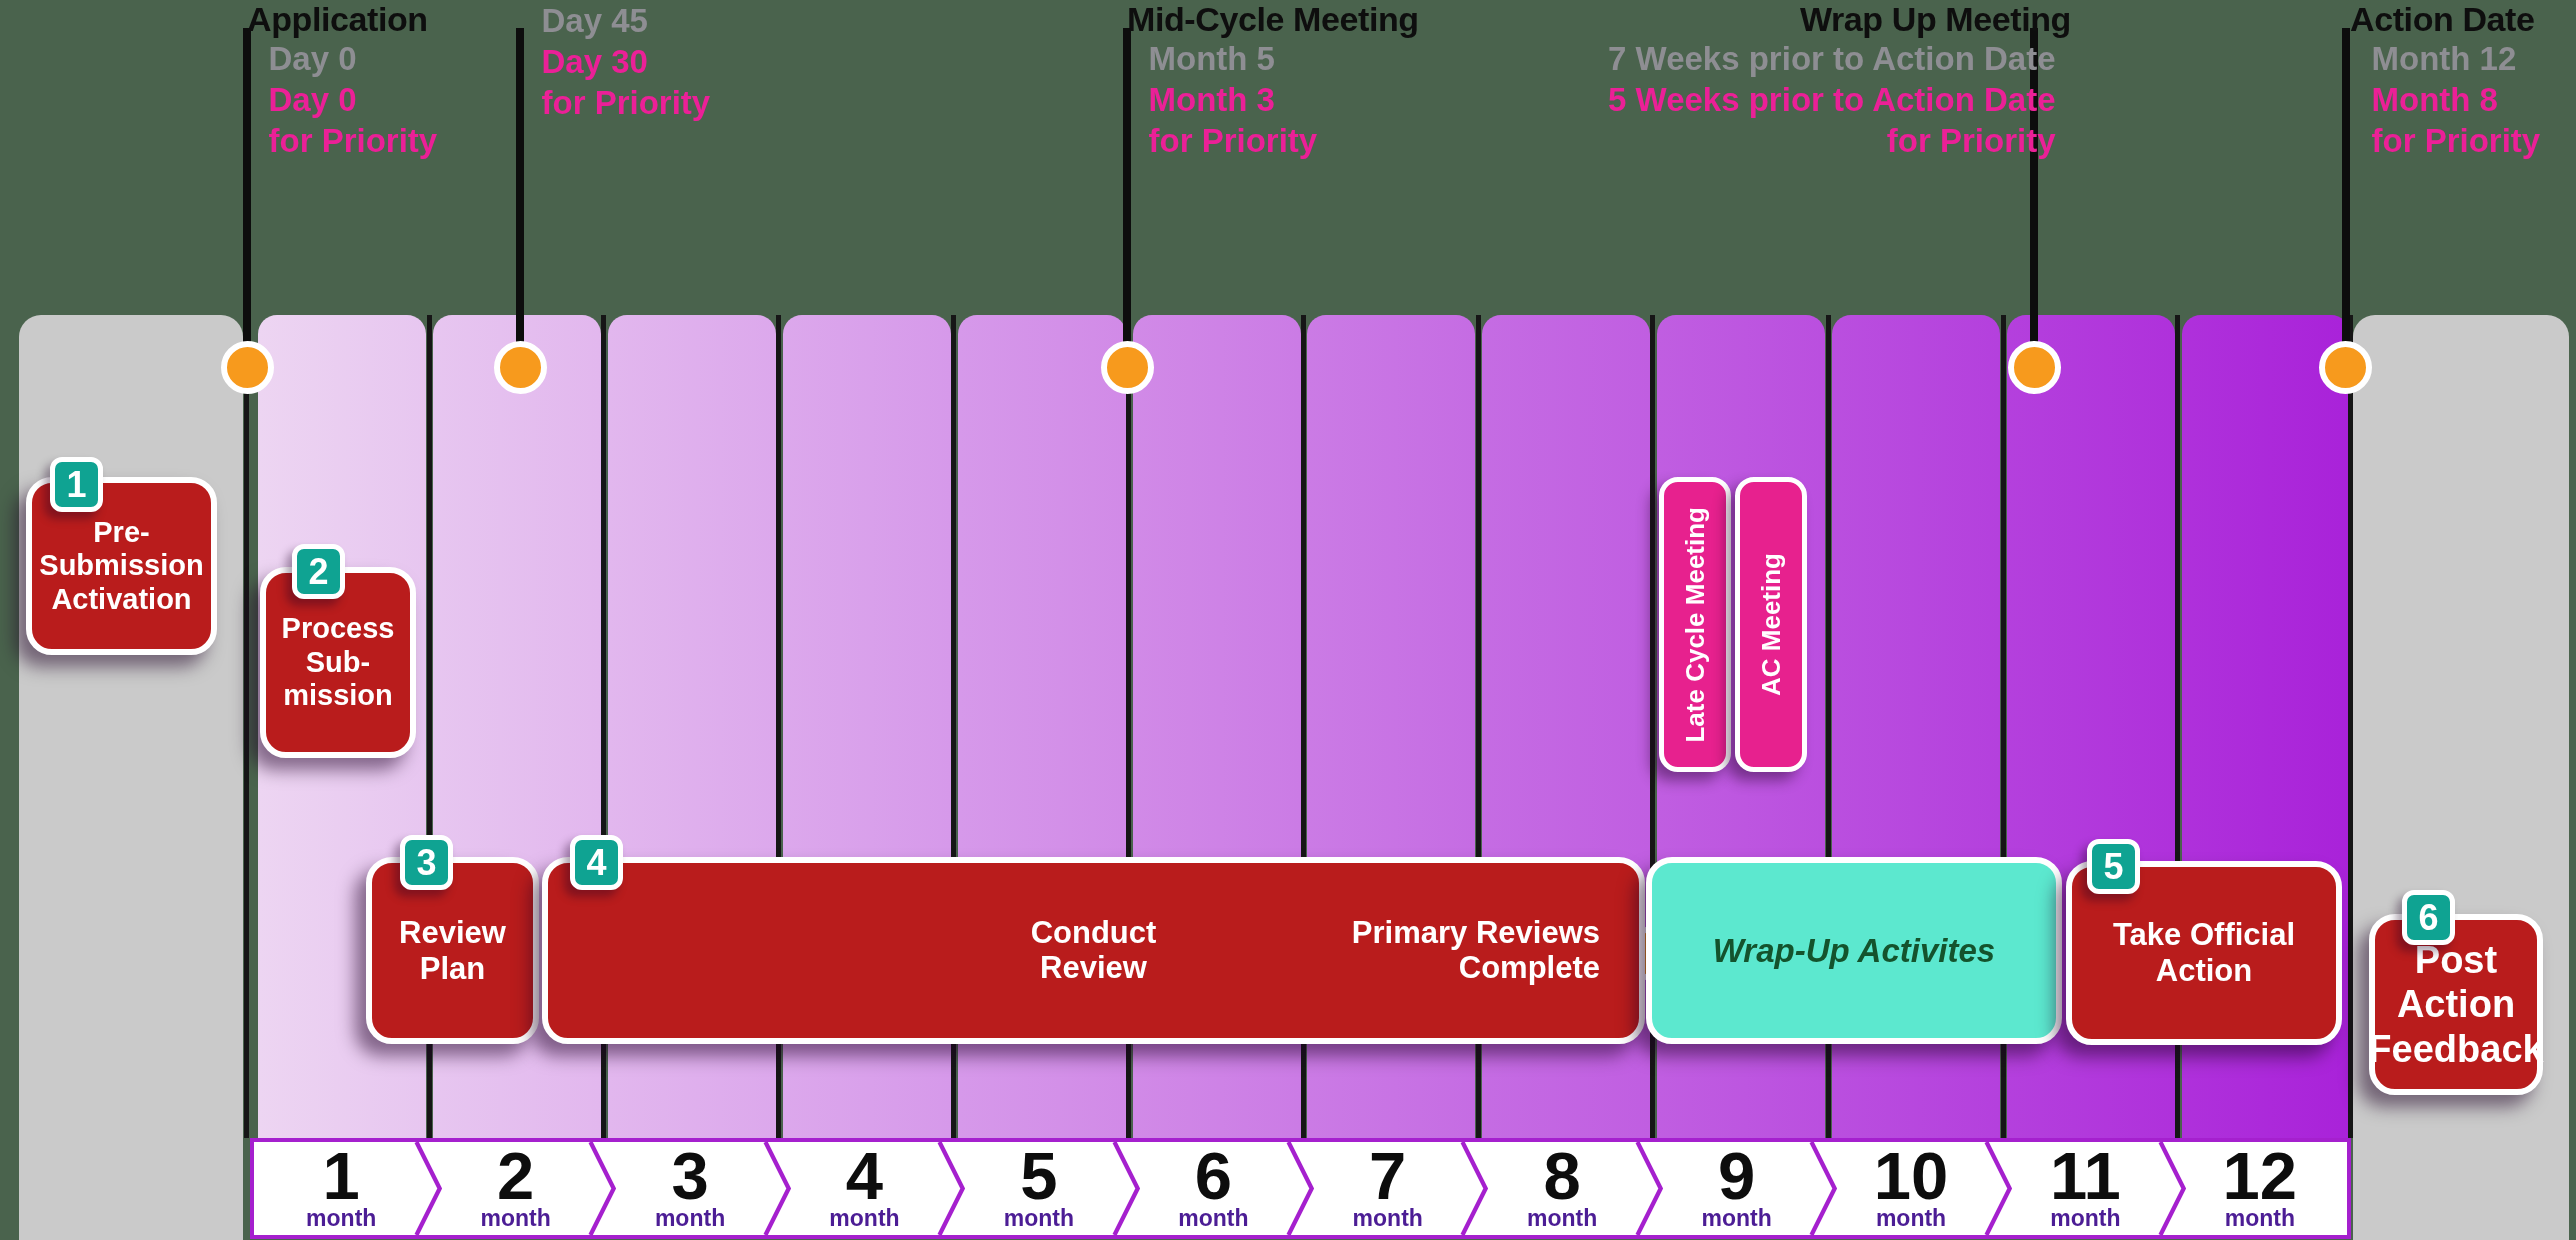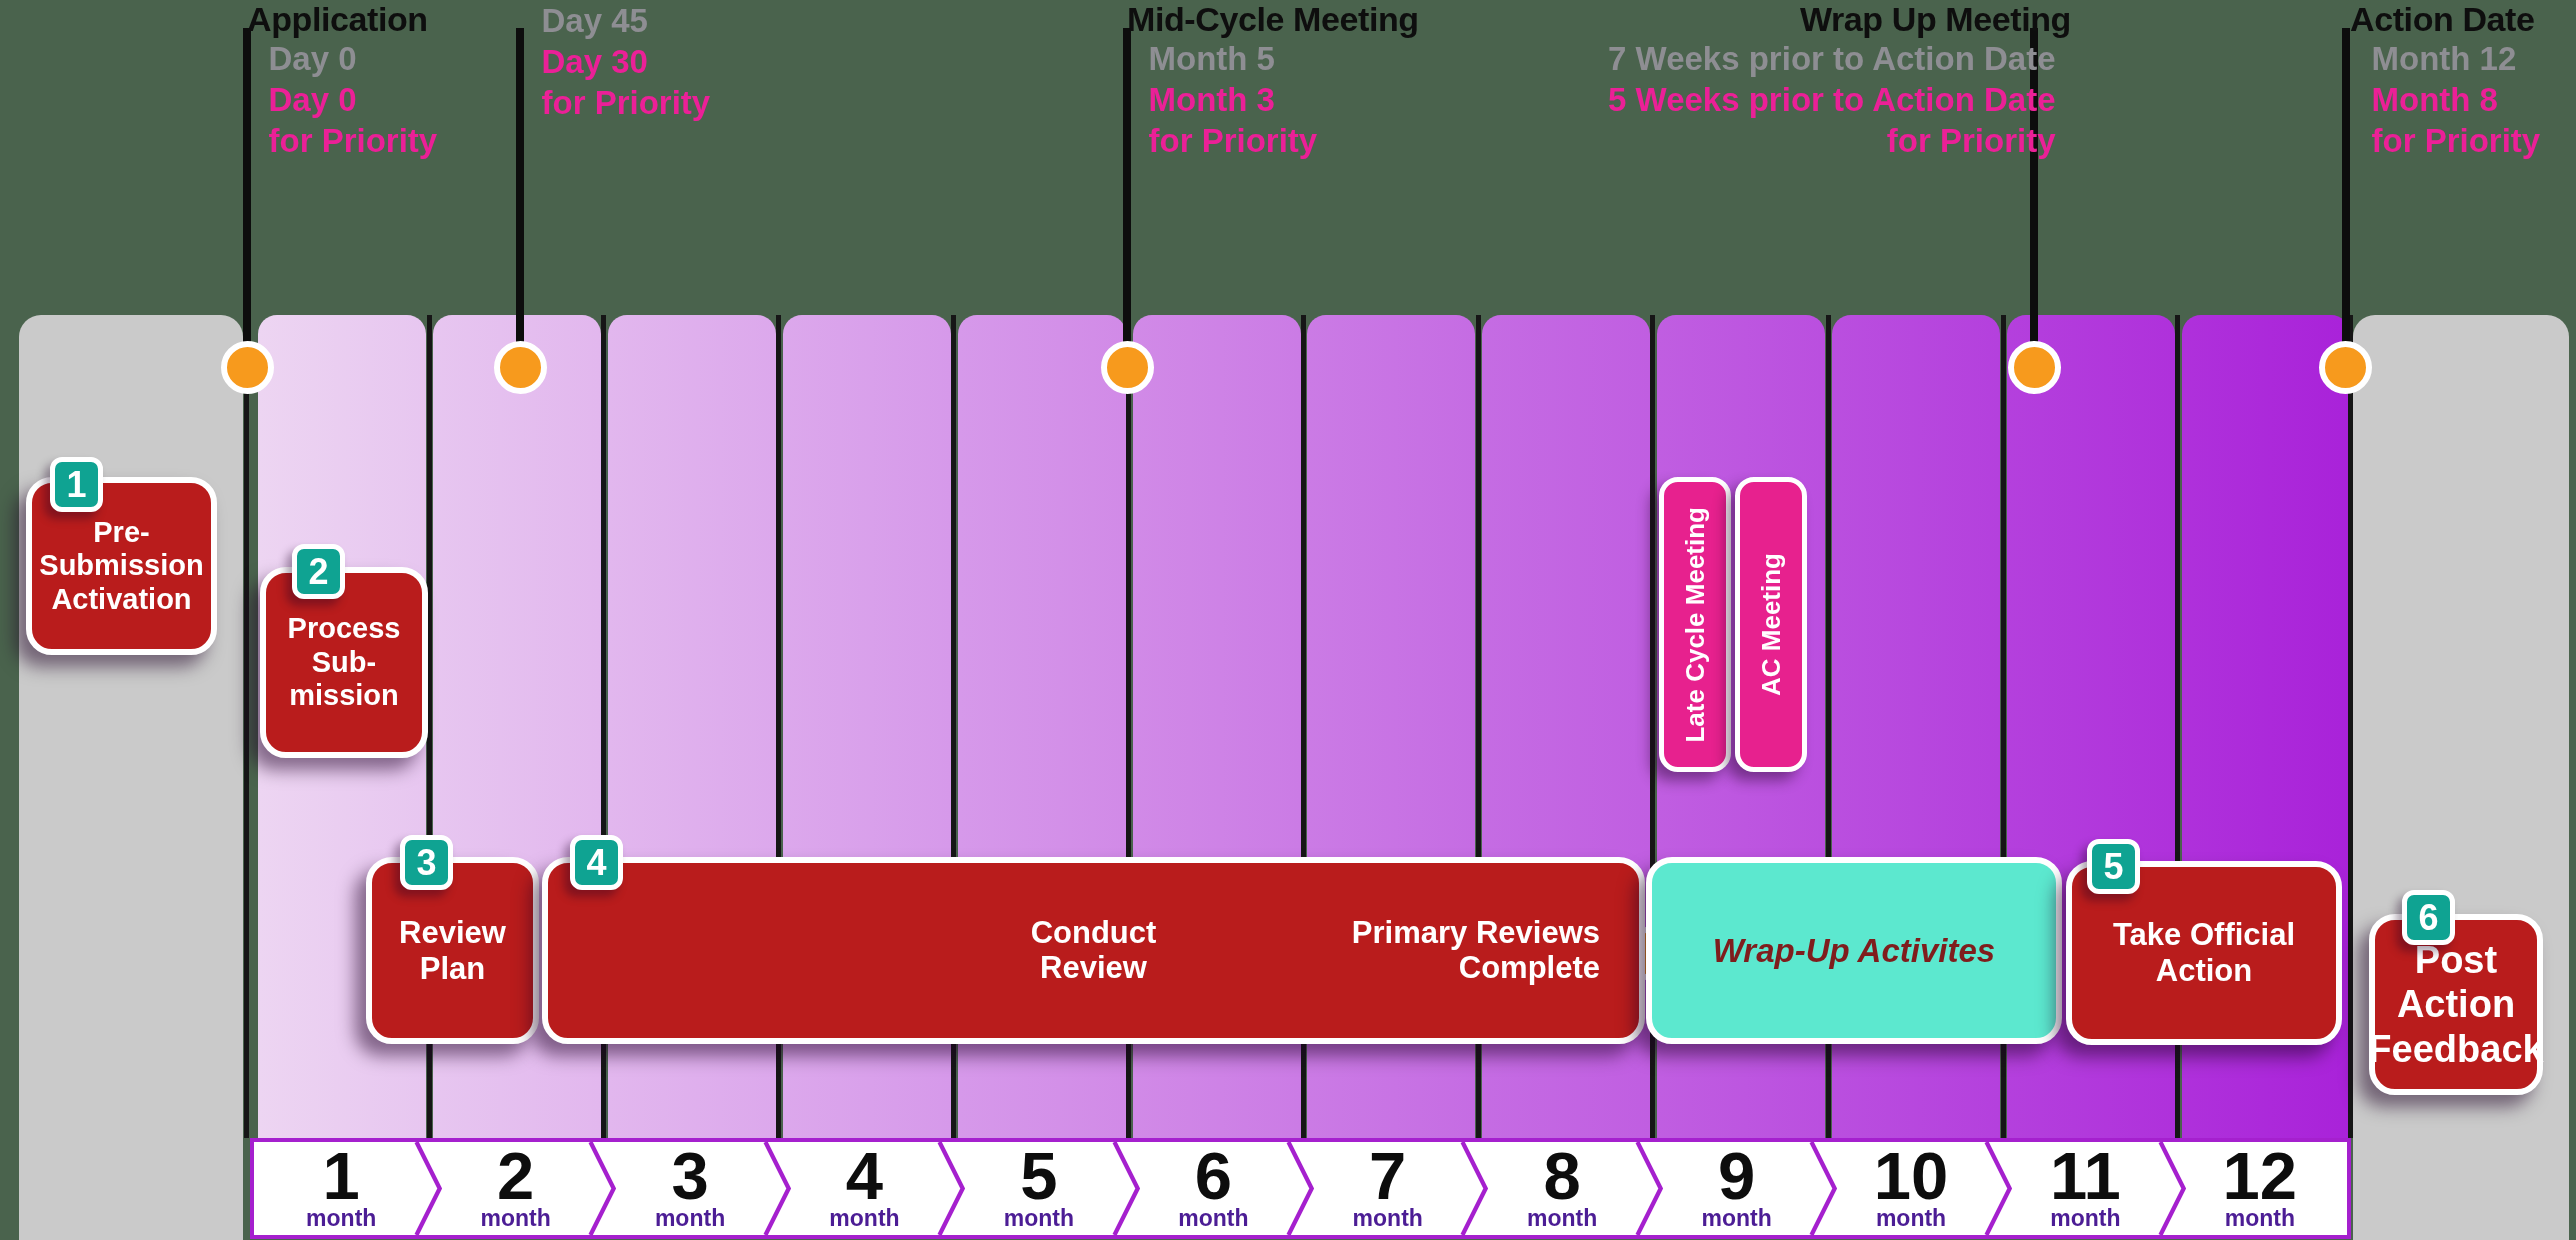--- a/index.html
+++ b/index.html
@@ -49,21 +49,21 @@
   
   .step{position:absolute; box-sizing:border-box; background:#b91c1c; border:6px solid #ffffff; border-radius:26px;
         color:#ffffff; font-weight:bold; font-size:31px; line-height:1.16; text-align:center;
         display:flex; align-items:center; justify-content:center; white-space:pre-line;
         box-shadow:-10.3px 12px 17px rgba(30,0,35,0.5); z-index:8;}
   .badge{position:absolute; width:53px; height:55px; box-sizing:border-box; background:#0fa392;
          border:5.2px solid #ffffff; border-radius:12px; color:#ffffff; font-weight:bold; font-size:36px;
          display:flex; align-items:center; justify-content:center; z-index:9;
          box-shadow:-5.2px 6.9px 8.6px rgba(30,0,35,0.35);}
   .wrapbox{position:absolute; box-sizing:border-box; background:#5ce8cf; border:6px solid #ffffff; border-radius:26px;
-           color:#7f1d1d; font-weight:bold; font-style:italic; font-size:33px; text-align:center;
+           color:#14532d; font-weight:bold; font-style:italic; font-size:33px; text-align:center;
            display:flex; align-items:center; justify-content:center;
            box-shadow:-10.3px 12px 17px rgba(30,0,35,0.5); z-index:8;}
   .vbox{position:absolute; box-sizing:border-box; background:#e7218e; border:5.2px solid #ffffff; border-radius:19px;
         display:flex; align-items:center; justify-content:center;
         box-shadow:-8.6px 8.6px 13.7px rgba(30,0,35,0.45); z-index:8;}
   .vbox span{writing-mode:vertical-rl; transform:rotate(180deg); color:#ffffff; font-weight:bold; font-size:26px; white-space:nowrap;}
   .bar4-center{position:absolute; left:0; right:0; top:50%; transform:translateY(-50%); text-align:center; white-space:pre-line;}
   .bar4-right{position:absolute; right:39px; top:50%; transform:translateY(-50%); text-align:right; white-space:pre-line;}
 </style>
 </head>
@@ -165,21 +165,21 @@
 
   <div class="step" style="left:26px; top:477px; width:191px; height:178px; font-size:29px;">
     <span>Pre-
 Submission
 Activation</span>
   </div>
   <div class="badge" style="left:50px; top:457px;">
     <span>1</span>
   </div>
 
-  <div class="step" style="left:260px; top:567px; width:168px; height:191px; font-size:29px;">
+  <div class="step" style="left:260px; top:567px; width:156px; height:191px; font-size:29px;">
     <span>Process
 Sub-
 mission</span>
   </div>
   <div class="badge" style="left:292px; top:544px;">
     <span>2</span>
   </div>
 
   <div class="step" style="left:366px; top:857px; width:173px; height:187px;">
     <span>Review

